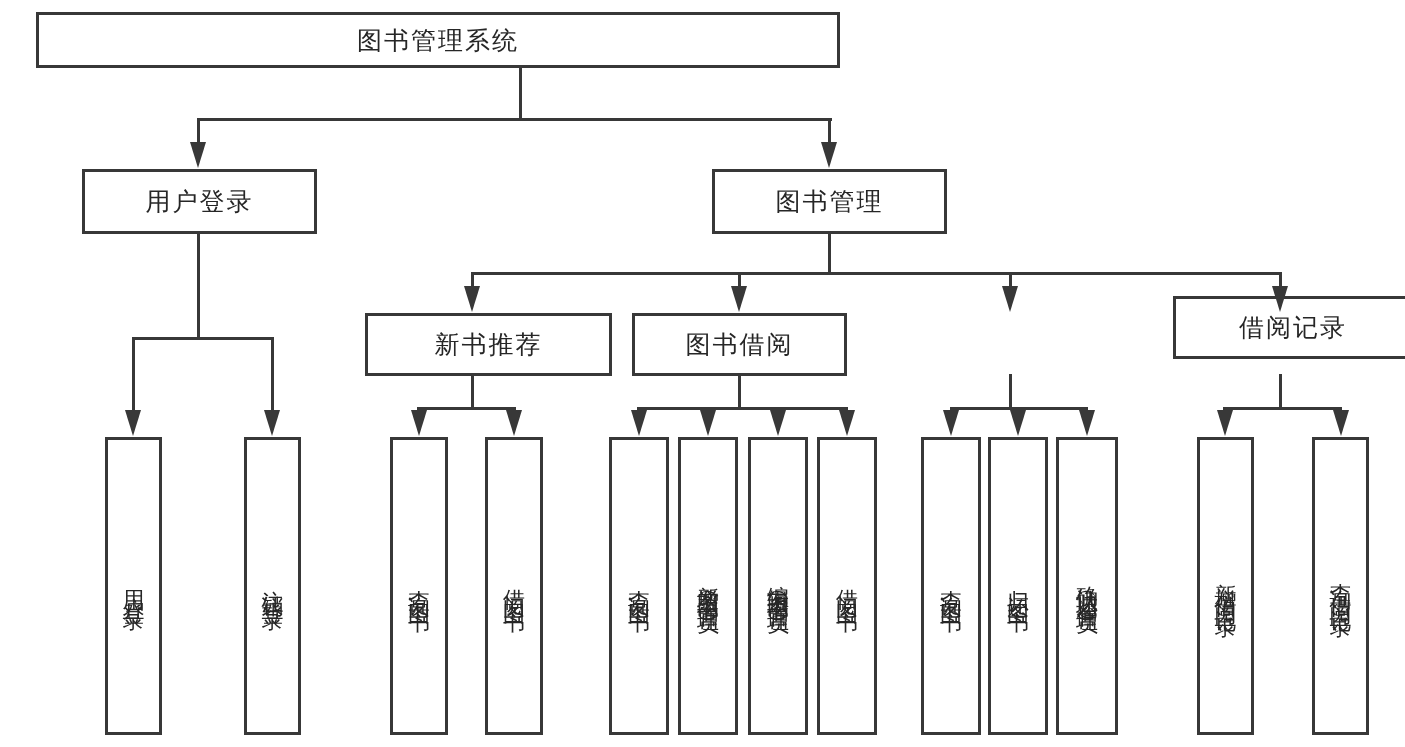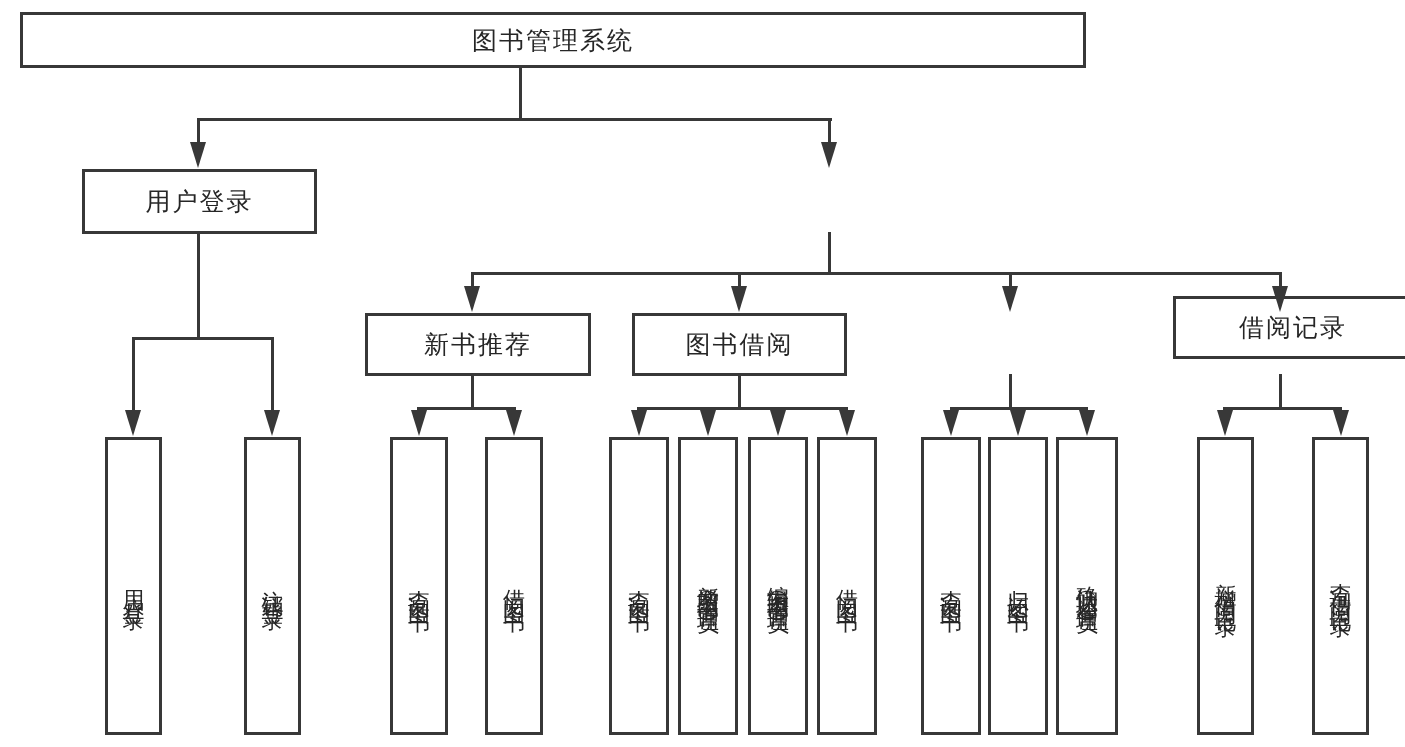--- a/index.html
+++ b/index.html
@@ -32,30 +32,33 @@
     font-size:21px; letter-spacing:1px;
     color:#bfc3c9; text-shadow:2px 2px 0 #eaa9a9;
     z-index:5; white-space:nowrap;
   }
 </style>
 </head>
 <body>
 
 <div class="canvas">
 
-  <div class="box h" style="left:20px; top:12px; width:1066px; height:56px;text-align:right;">
+  <div class="box h" style="left:36px; top:12px; width:804px; height:56px;text-align:right;">
     <span class="lbl">图书管理系统</span>
   </div>
 
   <div class="box h" style="left:82px; top:169px; width:235px; height:65px;">
     <span class="lbl">用户登录</span>
   </div>
 
+  <div class="box h" style="left:712px; top:169px; width:235px; height:65px;">
+    <span class="lbl">图书管理</span>
+  </div>
 
-  <div class="box h" style="left:365px; top:313px; width:226px; height:63px;">
+  <div class="box h" style="left:365px; top:313px; width:247px; height:63px;">
     <span class="lbl">新书推荐</span>
   </div>
 
   <div class="box h" style="left:632px; top:313px; width:215px; height:63px;align-items:center;">
     <span class="lbl">图书借阅</span>
   </div>
 
 
   <div class="box h" style="left:1173px; top:296px; width:240px; height:63px;">
     <span class="lbl">借阅记录</span>

